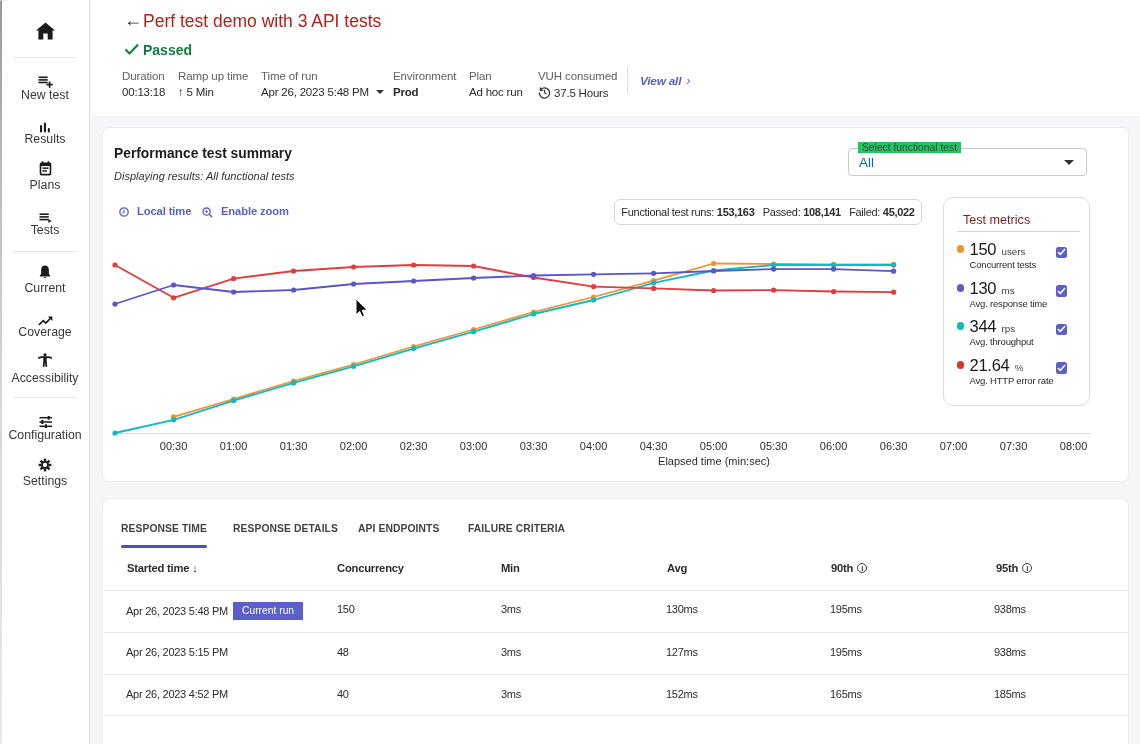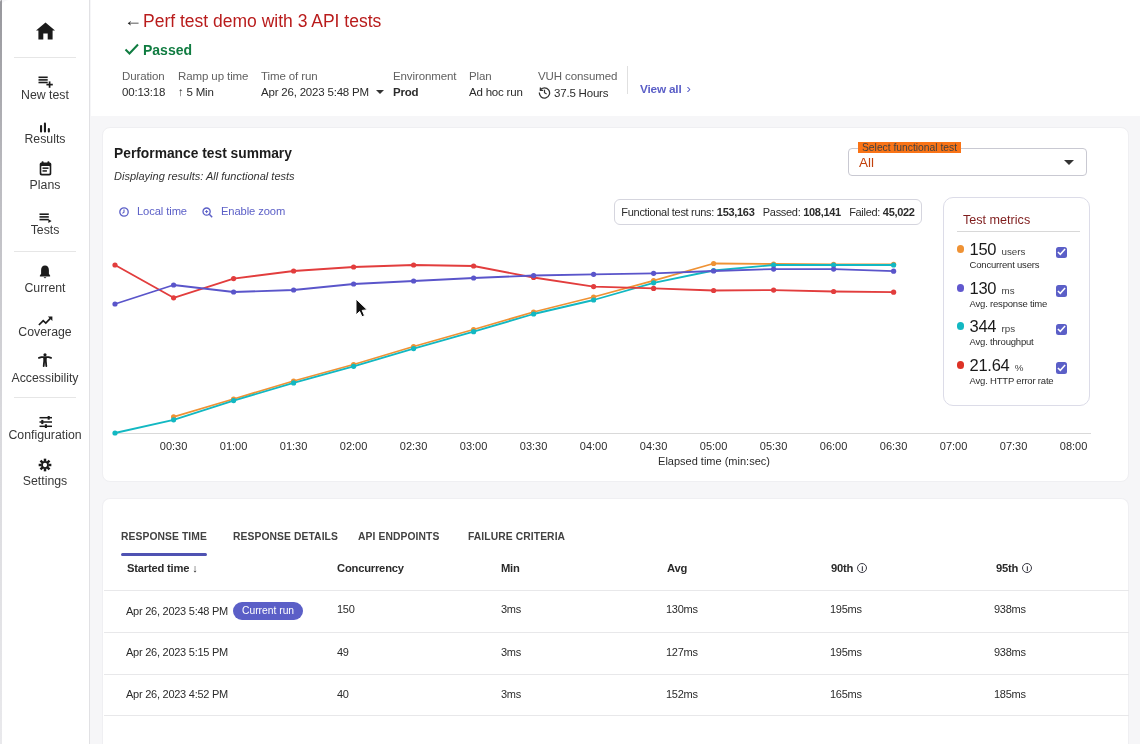--- a/index.html
+++ b/index.html
@@ -14,60 +14,60 @@
 .nicon svg { display:inline-block; }
 .nlabel { position:absolute; left:0; width:90px; text-align:center; font-size:12.3px; color:#383838; }
 
 
 .header { position:absolute; left:91px; top:0; width:1049px; height:116px; background:#fff; }
 .h-title { position:absolute; left:52px; top:12.5px; font-size:17.5px; line-height:17.5px; font-weight:400; color:#b91c1c; letter-spacing:0px; }
 .h-back { position:absolute; left:33px; top:10px; font-size:18px; color:#242424; }
 .h-pass { position:absolute; left:33px; top:42px; color:#107c41; font-weight:700; font-size:14px; }
 .meta { position:absolute; top:70px; font-size:11.5px; letter-spacing:-0.1px; color:#616161; white-space:nowrap; }
 .meta .v { margin-top:4px; font-size:11.5px; letter-spacing:-0.2px; color:#2b2b2b; }
-.viewall { position:absolute; left:549px; top:81px; color:#5b5fc7; font-size:11.8px; letter-spacing:-0.2px; font-weight:700; }
+.viewall { position:absolute; left:549px; top:73px; color:#5b5fc7; font-size:11.8px; letter-spacing:-0.2px; font-weight:700;font-style:italic; }
 .hdivider { position:absolute; left:536px; top:66px; height:28px; border-left:1px solid #e0e0e0; }
 
 
 .card { position:absolute; background:#fff; border-radius:8px; border:1px solid #efeff2; }
 #card1 { left:102px; top:127px; width:1027px; height:355px; }
 #card2 { left:102px; top:498px; width:1027px; height:246px; border-bottom:none; border-bottom-left-radius:0; border-bottom-right-radius:0; }
 
 
 .c1-title { position:absolute; left:11px; top:18px; font-size:13.8px; font-weight:700; color:#1c1c1c; }
 .c1-sub { position:absolute; left:11px; top:42px; font-size:11px; color:#333;font-style:italic; }
 .sel { position:absolute; left:745px; top:20px; width:239px; height:28px; border:1px solid #c9c9d2; border-radius:4px; }
-.sel-label { position:absolute; left:9px; top:-7px; background:#f97316; padding:0 4px; font-size:10.3px; color:#424242; }
-.sel-val { position:absolute; left:10px; top:6px; font-size:13.5px; color:#c2410c; }
+.sel-label { position:absolute; left:9px; top:-7px; background:#22c55e; padding:0 4px; font-size:10.3px; color:#424242; }
+.sel-val { position:absolute; left:10px; top:6px; font-size:13.5px; color:#0369a1; }
 .sel-car { position:absolute; right:12px; top:11px; width:0; height:0; border-left:5px solid transparent; border-right:5px solid transparent; border-top:5px solid #333; }
-.linkrow { position:absolute; left:0; top:77px; width:400px; height:16px; color:#5b5fc7; font-size:11.2px; letter-spacing:-0.1px; font-weight:400; white-space:nowrap; }
+.linkrow { position:absolute; left:0; top:77px; width:400px; height:16px; color:#5b5fc7; font-size:11.2px; letter-spacing:-0.1px; font-weight:700; white-space:nowrap; }
 .runsbox { position:absolute; left:511px; top:71px; width:308px; height:26px; border:1px solid #d5d5de; border-radius:6px; font-size:11px; letter-spacing:-0.3px; color:#2b2b2b; line-height:24px; text-align:center; white-space:nowrap; }
 .runsbox b { font-weight:700; }
 .metrics { position:absolute; left:840px; top:69px; width:147px; height:209px; border:1px solid #dcdce8; border-radius:10px; }
 .m-title { position:absolute; left:19px; top:15px; font-size:12.6px; color:#7f1d1d; }
 .m-div { position:absolute; left:13px; top:32.5px; width:123px; border-top:1px solid #d8d8d8; }
 .mrow { position:absolute; left:13px; width:130px; }
 .mdot { position:absolute; left:-0.5px; top:2.9px; width:7.9px; height:7.9px; border-radius:50%; }
 .mnum { position:absolute; left:12.6px; top:-1.5px; font-size:16.5px; line-height:16px; letter-spacing:-0.3px; color:#1a1a1a; white-space:nowrap; }
 .mnum span { font-size:9.8px; letter-spacing:0; color:#424242; margin-left:1px; }
 .mdesc { position:absolute; left:12.6px; top:16.8px; font-size:9.5px; letter-spacing:-0.2px; color:#2b2b2b; white-space:nowrap; }
 .mcheck { position:absolute; left:98.8px; top:4.2px; width:11.4px; height:11.4px; background:#5b5fc7; border-radius:2.5px; }
 .mcheck svg { position:absolute; left:1.2px; top:1.6px; }
 
 .tooltip { position:absolute; left:158px; top:129px; width:194px; height:21px; border:1px solid #9a9a9a; border-radius:4px; background:#fff; font-size:10.6px; letter-spacing:-0.25px; color:#555; text-align:center; line-height:19px; z-index:5; white-space:nowrap; }
 .tooltip:after { content:""; position:absolute; left:90px; bottom:-5px; width:8px; height:8px; background:#fff; border-right:1px solid #9a9a9a; border-bottom:1px solid #9a9a9a; transform:rotate(45deg); }
 
 
 .tabs { position:absolute; left:18px; top:24px; font-size:10.3px; font-weight:700; letter-spacing:0.1px; color:#424242; }
-.tab { position:absolute; white-space:nowrap;margin-top:8px; }
+.tab { position:absolute; white-space:nowrap; }
 .tab.active:after { content:""; position:absolute; left:0; right:0; bottom:-14px; border-top:3px solid #4f52b2; border-radius:2px; }
 .thead { position:absolute; font-size:11.2px; letter-spacing:-0.2px; font-weight:700; color:#2b2b2b; }
 .trow { position:absolute; font-size:11px; letter-spacing:-0.25px; color:#2b2b2b; }
 .tline { position:absolute; left:1px; width:1025px; border-top:1px solid #e8e8ea; }
-.chip { display:inline-block; background:#5b5fc7; color:#fff; font-size:10.3px; letter-spacing:0; line-height:18px; padding:0 9px; border-radius:9px; margin-left:5px; position:relative; top:-1px; }
+.chip { display:inline-block; background:#5b5fc7; color:#fff; font-size:10.3px; letter-spacing:0; line-height:18px; padding:0 9px; border-radius:0; margin-left:5px; position:relative; top:-1px; }
 .info { display:inline-block; width:10px; height:10px; border:1.2px solid #3a3a44; border-radius:50%; font-size:8px; line-height:9.5px; text-align:center; color:#3a3a44; vertical-align:1px; margin-left:4px; font-weight:700; }
 </style>
 </head>
 <body>
 
 <div class="header">
   <div class="h-back">←</div>
   <div class="h-title">Perf test demo with 3 API tests</div>
   <div class="h-pass"><svg width="16" height="12" viewBox="0 0 16 12" style="margin-right:3px">
         <path d="M1.5 6.5 L5.5 10.5 L14 1.5" fill="none" stroke="#107c41" stroke-width="2"></path>
@@ -208,21 +208,21 @@
     <span style="position:absolute;left:118px;top:0">Enable zoom</span>
   </div>
   <div class="runsbox">Functional test runs: <b>153,163</b> &nbsp; Passed: <b>108,141</b> &nbsp; Failed: <b>45,022</b></div>
 
   <div class="metrics">
     <div class="m-title">Test metrics</div>
     <div class="m-div"></div>
     <div class="mrow" style="top:44.5px">
       <div class="mdot" style="background:#ef9234"></div>
       <div class="mnum">150 <span>users</span></div>
-      <div class="mdesc">Concurrent users</div>
+      <div class="mdesc">Concurrent tests</div>
       <div class="mcheck">
           <svg width="9" height="8" viewBox="0 0 9 8">
             <path d="M0.9 4 L3.3 6.3 L8.1 0.9" fill="none" stroke="#fff" stroke-width="1.5"></path>
           </svg>
         </div>
     </div>
     <div class="mrow" style="top:83px">
       <div class="mdot" style="background:#6158ce"></div>
       <div class="mnum">130 <span>ms</span></div>
       <div class="mdesc">Avg. response time</div>
@@ -353,21 +353,21 @@
 
   <div class="trow" style="left:23px; top:104px">Apr 26, 2023 5:48 PM<span class="chip">Current run</span></div>
   <div class="trow" style="left:234px; top:104px">150</div>
   <div class="trow" style="left:398px; top:104px">3ms</div>
   <div class="trow" style="left:563px; top:104px">130ms</div>
   <div class="trow" style="left:727px; top:104px">195ms</div>
   <div class="trow" style="left:891px; top:104px">938ms</div>
   <div class="tline" style="top:133px"></div>
 
   <div class="trow" style="left:23px; top:147px">Apr 26, 2023 5:15 PM</div>
-  <div class="trow" style="left:234px; top:147px">49</div>
+  <div class="trow" style="left:234px; top:147px">48</div>
   <div class="trow" style="left:398px; top:147px">3ms</div>
   <div class="trow" style="left:563px; top:147px">127ms</div>
   <div class="trow" style="left:727px; top:147px">195ms</div>
   <div class="trow" style="left:891px; top:147px">938ms</div>
   <div class="tline" style="top:175px"></div>
 
   <div class="trow" style="left:23px; top:189px">Apr 26, 2023 4:52 PM</div>
   <div class="trow" style="left:234px; top:189px">40</div>
   <div class="trow" style="left:398px; top:189px">3ms</div>
   <div class="trow" style="left:563px; top:189px">152ms</div>

